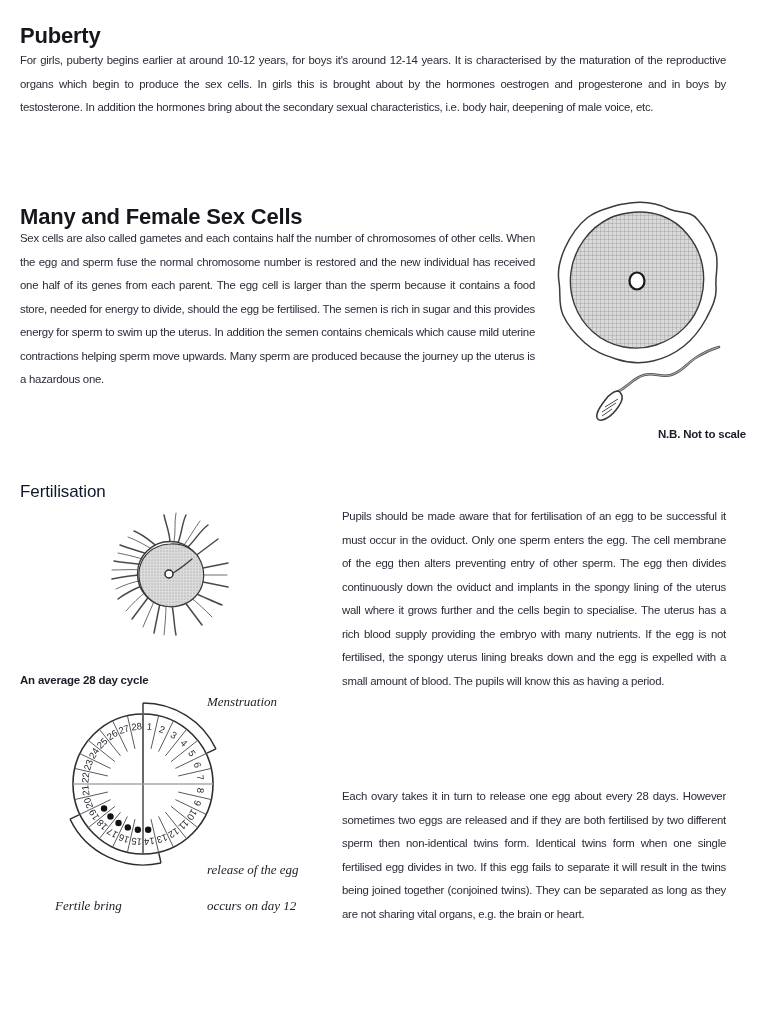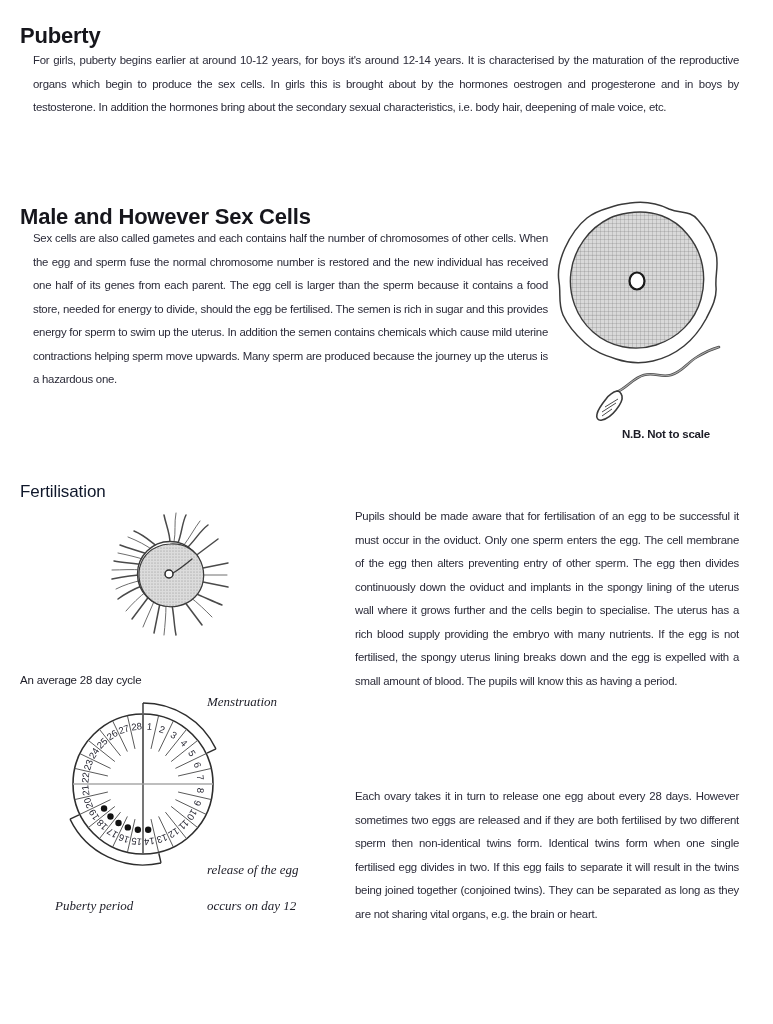--- a/index.html
+++ b/index.html
@@ -36,37 +36,36 @@
     font-family: "Liberation Sans", sans-serif;
     font-weight: normal;
     font-size: 17px;
     letter-spacing: -0.1px;
     color: #0f172a;
     white-space: nowrap;
   }
   .h-caption {
     position: absolute;
     font-family: "Liberation Sans", sans-serif;
-    font-weight: normal;
+    font-weight: bold;
     font-size: 11.5px;
     letter-spacing: -0.2px;
     color: #1c1c26;
     white-space: nowrap;
   }
 
   
   .bodytext {
     position: absolute;
     font-family: "Liberation Sans", sans-serif;
     font-size: 11.4px;
     line-height: 23.5px;
     color: #2a2a38;
     text-align: justify;
     letter-spacing: -0.25px;
-    margin-left: 13px;
   }
   .nb-note {
     position: absolute;
     font-family: "Liberation Sans", sans-serif;
     font-weight: bold;
     font-size: 11.5px;
     letter-spacing: -0.2px;
     color: #1c1c26;
     white-space: nowrap;
   }
@@ -87,21 +86,21 @@
 </style>
 </head>
 <body>
 
 <div class="page">
 
   <h1 class="h-major" style="left:20px; top:8px;">Puberty</h1>
 
   <p class="bodytext" style="left:20px; top:38px; width:706px;">For girls, puberty begins earlier at around 10-12 years, for boys it's around 12-14 years. It is characterised by the maturation of the reproductive organs which begin to produce the sex cells. In girls this is brought about by the hormones oestrogen and progesterone and in boys by testosterone. In addition the hormones bring about the secondary sexual characteristics, i.e. body hair, deepening of male voice, etc.</p>
 
-  <h2 class="h-major" style="left:20px; top:186px;">Male and However Sex Cells</h2>
+  <h2 class="h-major" style="left:20px; top:186px;">Many and Female Sex Cells</h2>
 
   <p class="bodytext" style="left:20px; top:216px; width:515px;">Sex cells are also called gametes and each contains half the number of chromosomes of other cells. When the egg and sperm fuse the normal chromosome number is restored and the new individual has received one half of its genes from each parent. The egg cell is larger than the sperm because it contains a food store, needed for energy to divide, should the egg be fertilised. The semen is rich in sugar and this provides energy for sperm to swim up the uterus. In addition the semen contains chemicals which cause mild uterine contractions helping sperm move upwards. Many sperm are produced because the journey up the uterus is a hazardous one.</p>
 
   <div class="fig" style="left:540px; top:195px; width:225px; height:230px;">
     <svg width="225" height="230" viewBox="0 0 225 230">
       <defs>
         <pattern id="crosshatch" width="4" height="4" patternUnits="userSpaceOnUse">
           <rect width="4" height="4" fill="#d9d9d9"></rect>
           <path d="M0 0 L0 4 M0 0 L4 0" stroke="#6a6a6a" stroke-width="0.45"></path>
         </pattern>
@@ -167,21 +166,21 @@
                  C62 209 58 214 57 219
                  C56 223 58 226 62 225
                  C67 224 72 220 76 215
                  C80 210 83 205 82 201
                  C81 198 79 196 77 196 Z" fill="#ffffff" stroke="#3a3a3a" stroke-width="1.6"></path>
         <path d="M62 217 L76 208 M62 221 L72 214 M65 212 L78 204" stroke="#4a4a4a" stroke-width="1" fill="none"></path>
       </g>
     </svg>
   </div>
 
-  <div class="nb-note" style="left:622px; top:428px;">N.B. Not to scale</div>
+  <div class="nb-note" style="left:658px; top:428px;">N.B. Not to scale</div>
 
   <h2 class="h-minor" style="left:20px; top:468px;">Fertilisation</h2>
 
   <div class="fig" style="left:100px; top:505px; width:140px; height:140px;">
     <svg width="140" height="140" viewBox="0 0 140 140">
       <defs>
         <pattern id="dots2" width="3" height="3" patternUnits="userSpaceOnUse">
           <rect width="3" height="3" fill="#dcdcdc"></rect>
           <circle cx="1" cy="1" r="0.55" fill="#8d8d8d"></circle>
         </pattern>
@@ -314,19 +313,19 @@
           <line x1="197.97847830009596" y1="58.85541713147779" x2="188.96878962107175" y2="63.19425452265338" stroke="#2e2e2e" stroke-width="1.4"></line>
           <path d="M 143.02419565046148 172.9691608867277 A 81 81 0 0 1 52.02152169990404 129.14458286852218" fill="none" stroke="#2e2e2e" stroke-width="1.4"></path>
           <line x1="143.02419565046148" y1="172.9691608867277" x2="140.79898631089833" y2="163.21988176490947" stroke="#2e2e2e" stroke-width="1.4"></line>
           <line x1="52.02152169990404" y1="129.14458286852218" x2="61.031210378928236" y2="124.8057454773466" stroke="#2e2e2e" stroke-width="1.4"></line>
         </g>
     </svg>
   </div>
 
   <div class="fig-label" style="left:207px; top:694px;">Menstruation</div>
 
-  <div class="fig-label" style="left:55px; top:898px;">Puberty period</div>
+  <div class="fig-label" style="left:55px; top:898px;">Fertile bring</div>
 
   <div class="fig-label" style="left:207px; top:862px;">release of the egg</div>
 
   <div class="fig-label" style="left:207px; top:898px;">occurs on day 12</div>
 
 </div>
 
 </body></html>

